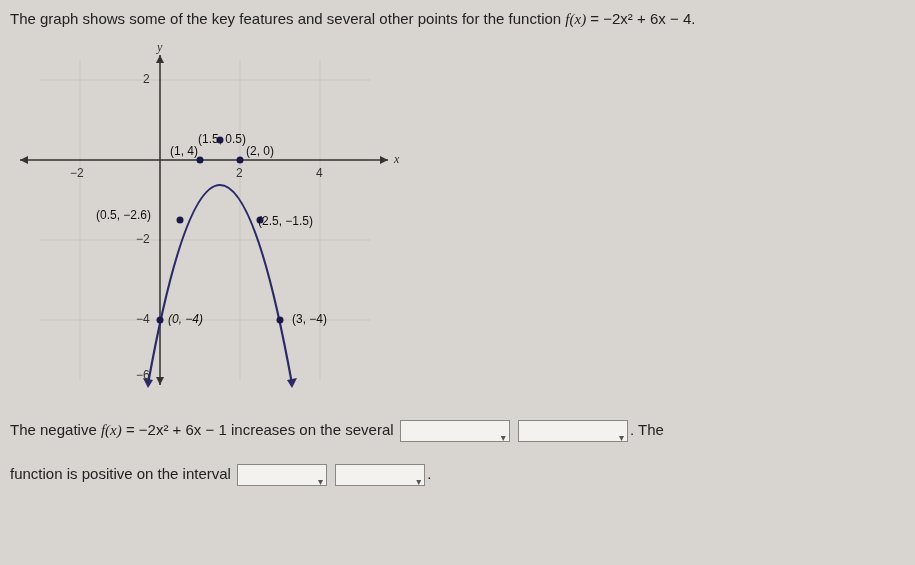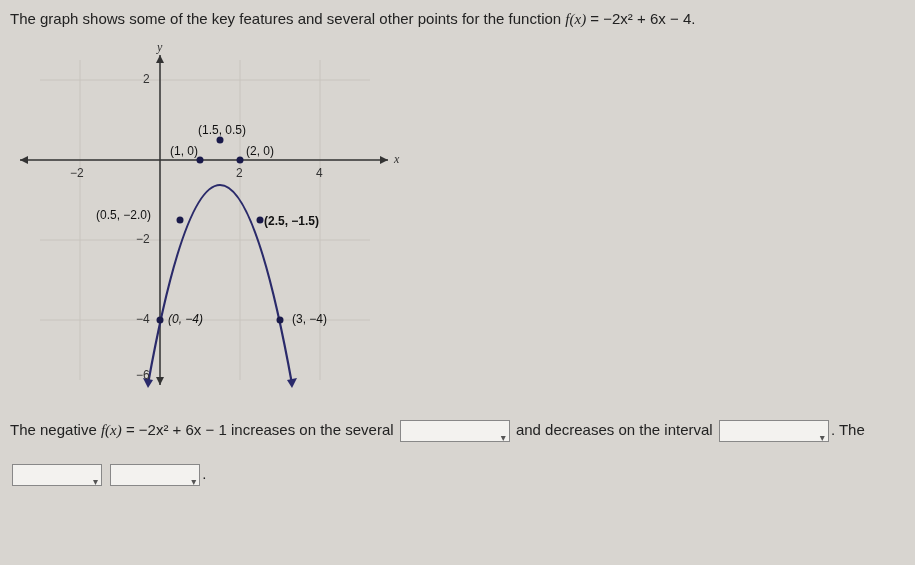--- a/index.html
+++ b/index.html
@@ -114,35 +114,35 @@
   <div class="ax-label" style="left:384px; top:112px;">x</div>
 
   <div class="tick-label" style="left:133px; top:32px;">2</div>
   <div class="tick-label" style="left:126px; top:192px;">−2</div>
   <div class="tick-label" style="left:126px; top:272px;">−4</div>
   <div class="tick-label" style="left:126px; top:328px;">−6</div>
   <div class="tick-label" style="left:60px; top:126px;">−2</div>
   <div class="tick-label" style="left:226px; top:126px;">2</div>
   <div class="tick-label" style="left:306px; top:126px;">4</div>
 
-  <div class="pt-label" style="left:188px; top:83px;">(1.5, 0.5)</div>
-  <div class="pt-label" style="left:160px; top:104px;">(1, 0)</div>
+  <div class="pt-label" style="left:188px; top:92px;">(1.5, 0.5)</div>
+  <div class="pt-label" style="left:160px; top:104px;">(1, 4)</div>
   <div class="pt-label" style="left:236px; top:104px;">(2, 0)</div>
-  <div class="pt-label" style="left:86px; top:168px;">(0.5, −2.0)</div>
-  <div class="pt-label" style="left:254px; top:174px;font-weight:bold;">(2.5, −1.5)</div>
+  <div class="pt-label" style="left:86px; top:168px;">(0.5, −2.6)</div>
+  <div class="pt-label" style="left:248px; top:174px;">(2.5, −1.5)</div>
   <div class="pt-label" style="left:158px; top:272px;font-style:italic;">(0, −4)</div>
   <div class="pt-label" style="left:282px; top:272px;">(3, −4)</div>
 </div>
 
 <div class="statements">
 
   <p>
     <span>The negative </span><span class="math-i">f(x)</span><span> = −2x² + 6x − 1 </span><span>increases on the several </span>
     <span class="dropdown"><span class="chev">▾</span></span>
-    <span> and decreases on the interval </span>
     <span class="dropdown"><span class="chev">▾</span></span><span>. The</span>
   </p>
 
   <p>
+    <span>function is positive on the interval </span>
     <span class="dropdown small"><span class="chev">▾</span></span>
     <span class="dropdown small"><span class="chev">▾</span></span><span>.</span>
   </p>
 </div>
 
 </body></html>

